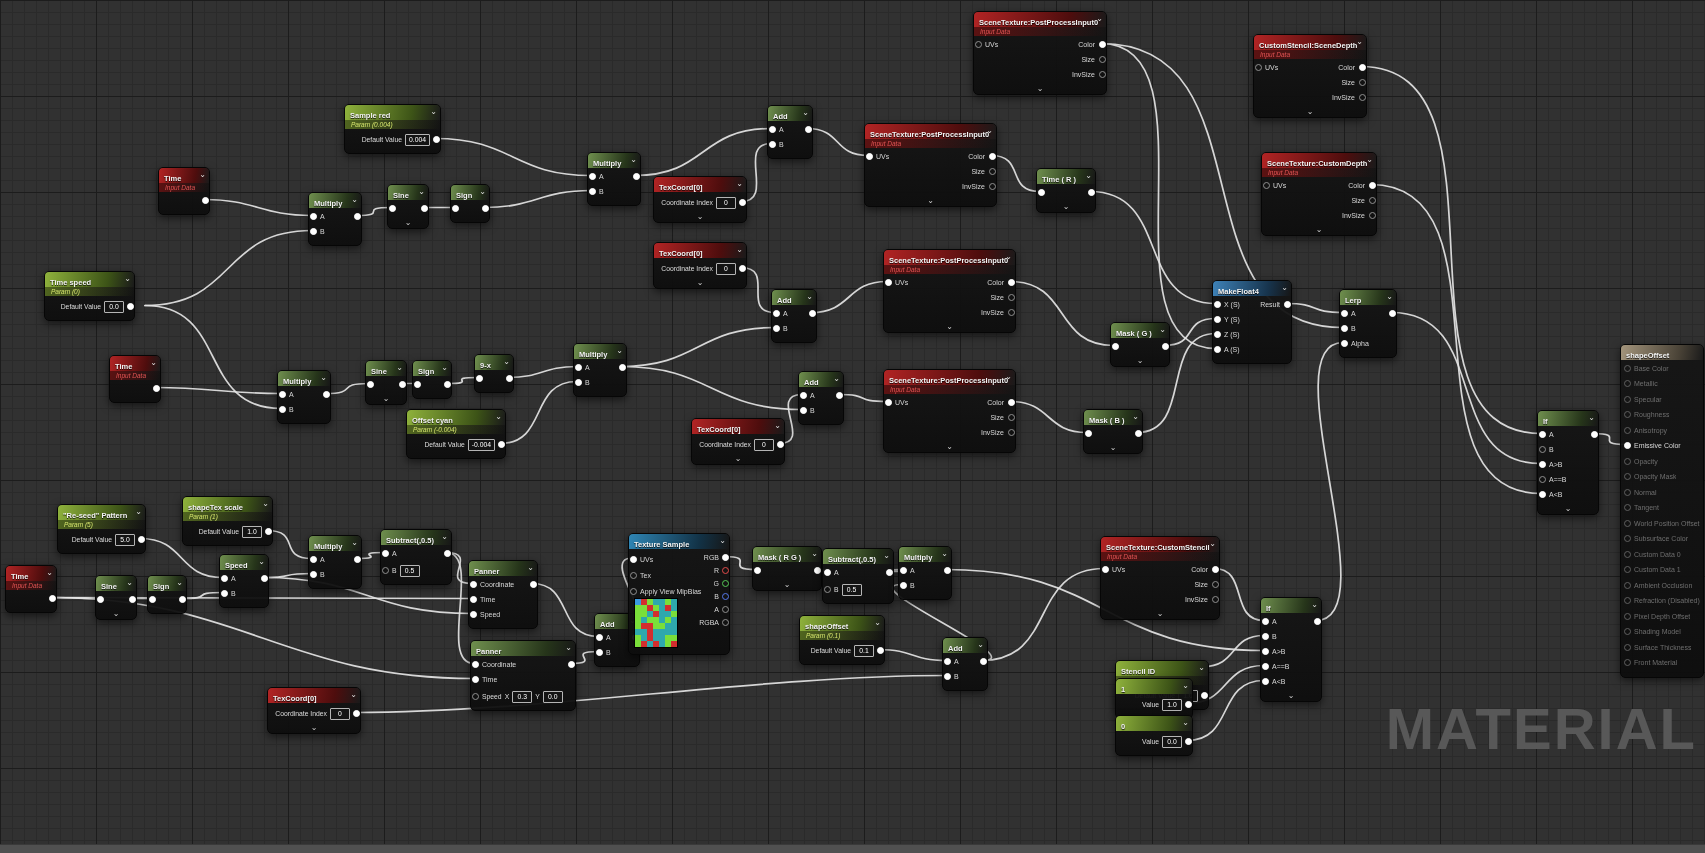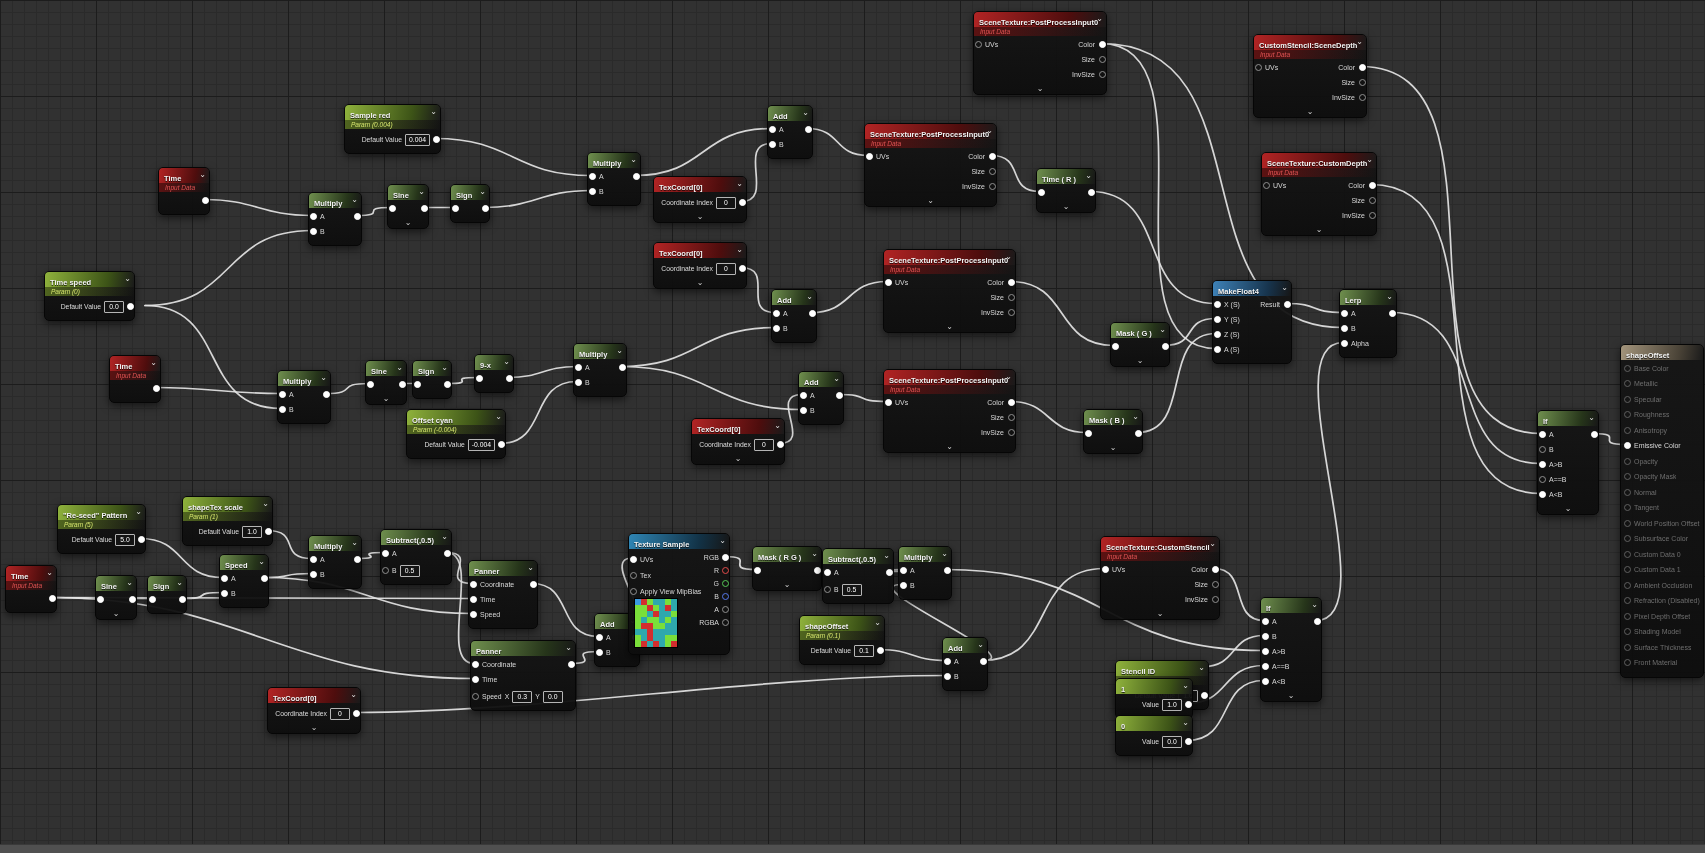--- a/index.html
+++ b/index.html
@@ -46,20 +46,21 @@
       padding:0 3px;height:10px;line-height:10px;min-width:12px;text-align:center;white-space:nowrap}
   .fc{position:absolute;bottom:0;left:0;right:0;text-align:center;font-size:8px;color:#cfcfcf;line-height:10px}
   .thumb{position:absolute;left:5px;top:64px;width:42px;height:48px;overflow:hidden;
       border:1px solid #000;font-size:0;line-height:0}
   .thumb span{display:inline-block;width:6px;height:6px}
 </style>
 </head>
 <body>
 
 <div id="graph">
+  <div id="watermark">MATERIAL</div>
   <svg id="wires" width="1705" height="853" viewBox="0 0 1705 853">
       <path d="M 204 199.5 C 256.12 199.5, 259.88 215.5, 312 215.5" fill="none" stroke="#e4e4e4" stroke-width="1.7" stroke-opacity="0.92" stroke-linecap="round"></path>
       <path d="M 145 305.5 C 236.65 305.5, 220.35 230.5, 312 230.5" fill="none" stroke="#e4e4e4" stroke-width="1.7" stroke-opacity="0.92" stroke-linecap="round"></path>
       <path d="M 145 305.5 C 228.86 305.5, 197.14 408.5, 281 408.5" fill="none" stroke="#e4e4e4" stroke-width="1.7" stroke-opacity="0.92" stroke-linecap="round"></path>
       <path d="M 155 387.5 C 213.02 387.5, 222.98 393.5, 281 393.5" fill="none" stroke="#e4e4e4" stroke-width="1.7" stroke-opacity="0.92" stroke-linecap="round"></path>
       <path d="M 356 215.5 C 391 215.5, 356 207.5, 391 207.5" fill="none" stroke="#e4e4e4" stroke-width="1.7" stroke-opacity="0.92" stroke-linecap="round"></path>
       <path d="M 423 207.5 C 458 207.5, 419 207.5, 454 207.5" fill="none" stroke="#e4e4e4" stroke-width="1.7" stroke-opacity="0.92" stroke-linecap="round"></path>
       <path d="M 484 207.5 C 535.89 207.5, 539.11 190.5, 591 190.5" fill="none" stroke="#e4e4e4" stroke-width="1.7" stroke-opacity="0.92" stroke-linecap="round"></path>
       <path d="M 435 138.5 C 513.34 138.5, 512.66 175.5, 591 175.5" fill="none" stroke="#e4e4e4" stroke-width="1.7" stroke-opacity="0.92" stroke-linecap="round"></path>
       <path d="M 635 175.5 C 706.54 175.5, 699.46 128.5, 771 128.5" fill="none" stroke="#e4e4e4" stroke-width="1.7" stroke-opacity="0.92" stroke-linecap="round"></path>

